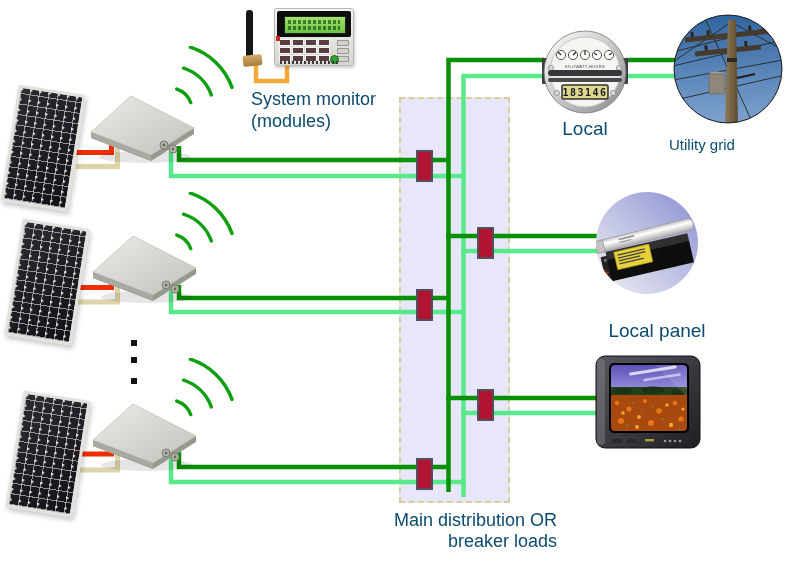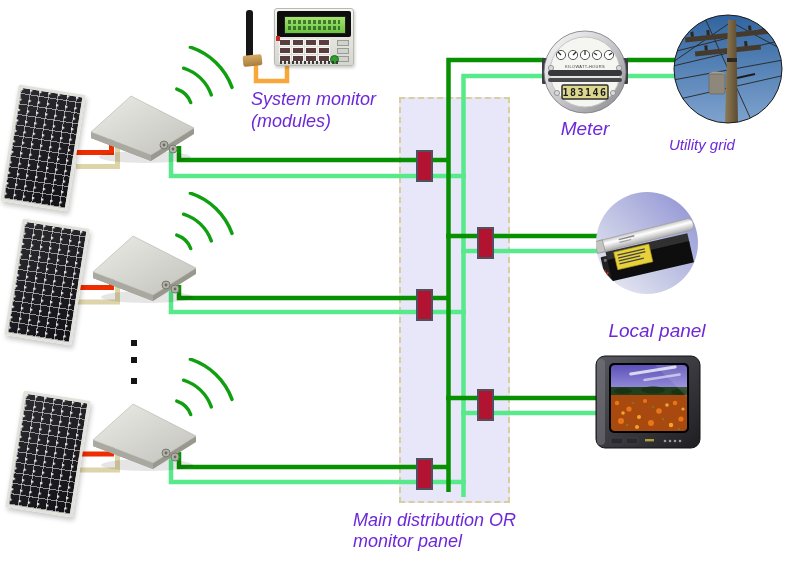--- a/index.html
+++ b/index.html
@@ -42,26 +42,26 @@
     background:linear-gradient(180deg,#a4e46e,#6cc243);}
   .lcd-line{left:3px;width:52px;height:4px;
     background:repeating-linear-gradient(90deg,rgba(20,70,15,.65) 0 3px,transparent 3px 5px);}
   .key{position:absolute;width:10px;height:5px;background:#5a3d3d;outline:1px solid #f5f5f5;}
   .skey{position:absolute;width:12px;height:6px;background:#ced3cc;border:1px solid #9a9a94;box-sizing:border-box;}
   #console-greenkey{left:55px;top:46px;width:7px;height:7px;border-radius:50%;background:#2f9e2f;border:1px solid #1c6b1c;}
   #console-strip{left:5px;top:52px;width:58px;height:3px;
     background:repeating-linear-gradient(90deg,#3a3a3a 0 2px,transparent 2px 4px);}
   #console-logo{left:1px;top:27px;width:4px;height:5px;background:#c22a22;}
   
-  .lbl{font-style:italic;color:#6d28d9;z-index:8;}
+  .lbl{color:#0c4a6e;z-index:8;}
   #lbl-monitor{left:251px;top:89px;font-size:18px;line-height:1.2;}
   #lbl-meter{left:543px;top:118px;width:84px;text-align:center;font-size:19px;}
   #lbl-utility{left:669px;top:136px;width:118px;font-size:15px;}
   #lbl-loads{left:601px;top:320px;width:112px;text-align:center;font-size:19px;}
-  #lbl-panel{left:353px;top:510px;width:204px;text-align:left;font-size:18px;line-height:1.15;}
+  #lbl-panel{left:353px;top:510px;width:204px;text-align:right;font-size:18px;line-height:1.15;}
   #lbl-modules{left:12px;top:524px;font-size:20px;}
   .z4{z-index:4}.z6{z-index:6}
 </style>
 </head>
 <body>
 
 <div id="canvas">
 
   <div class="abs" id="breaker-panel"></div>
 
@@ -372,21 +372,21 @@
         <circle cx="77" cy="90" r="1.3"></circle>
         <circle cx="82" cy="90" r="1.3"></circle>
         <circle cx="87" cy="90" r="1.3"></circle>
     </g>
   </svg>
 
   <div class="abs lbl" id="lbl-monitor">
     <div>System monitor</div>
     <div>(modules)</div>
   </div>
-  <div class="abs lbl" id="lbl-meter">Meter</div>
+  <div class="abs lbl" id="lbl-meter">Local</div>
   <div class="abs lbl" id="lbl-utility">Utility grid</div>
   <div class="abs lbl" id="lbl-loads">Local panel</div>
   <div class="abs lbl" id="lbl-panel">
     <div>Main distribution OR</div>
-    <div>monitor panel</div>
+    <div>breaker loads</div>
   </div>
 
 </div>
 
 </body></html>

